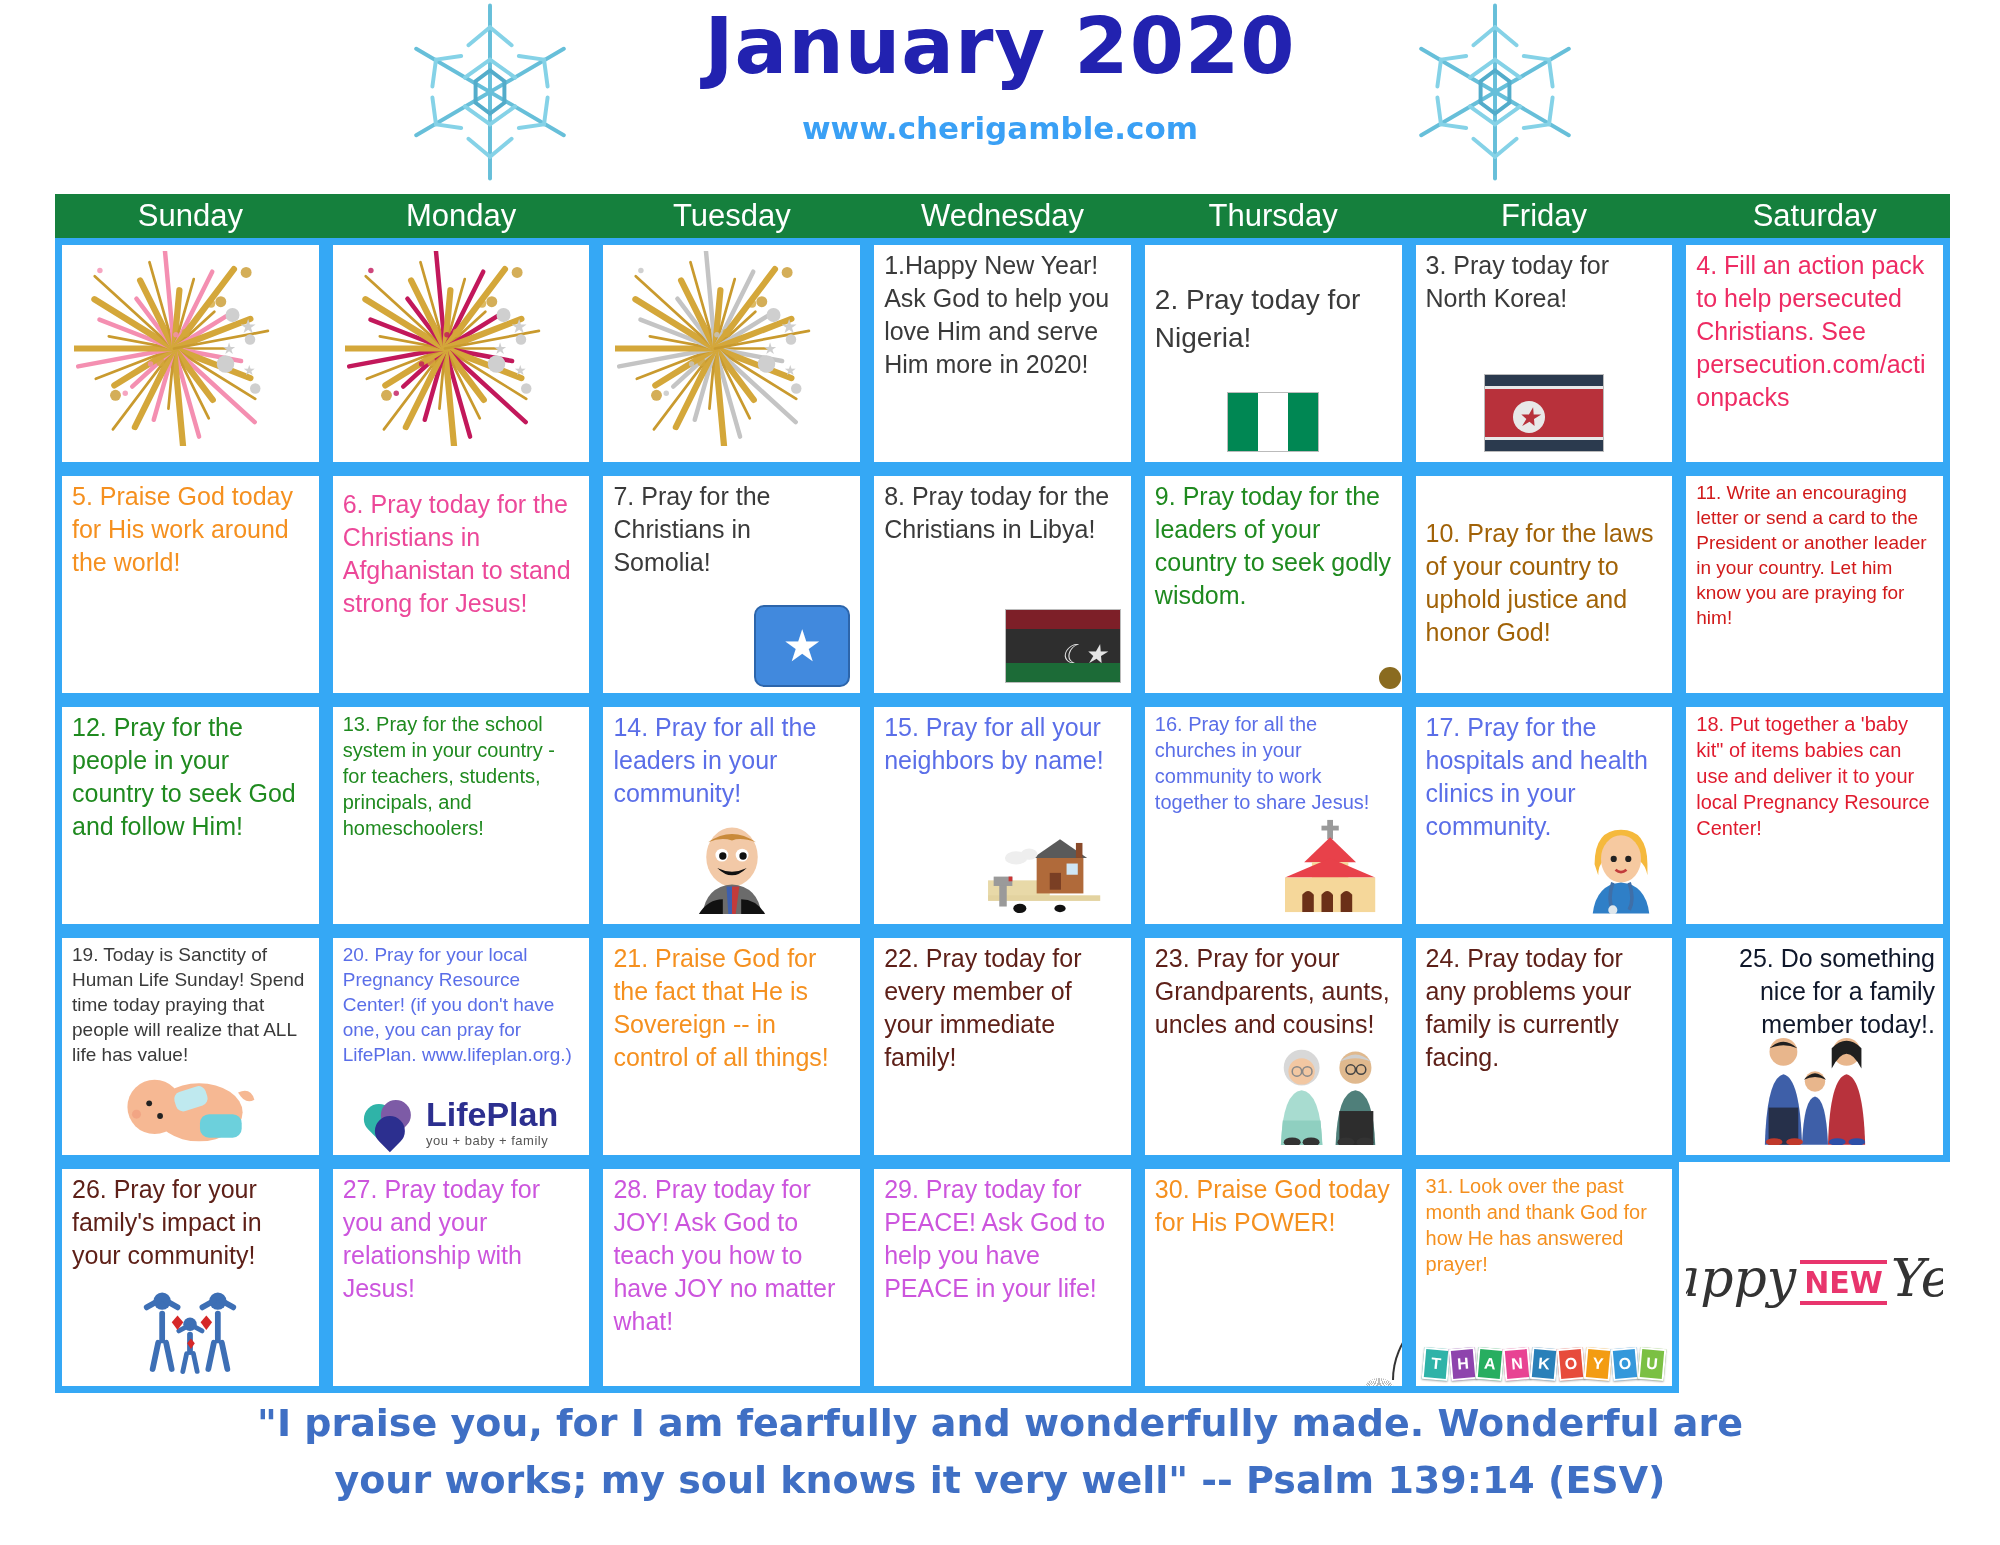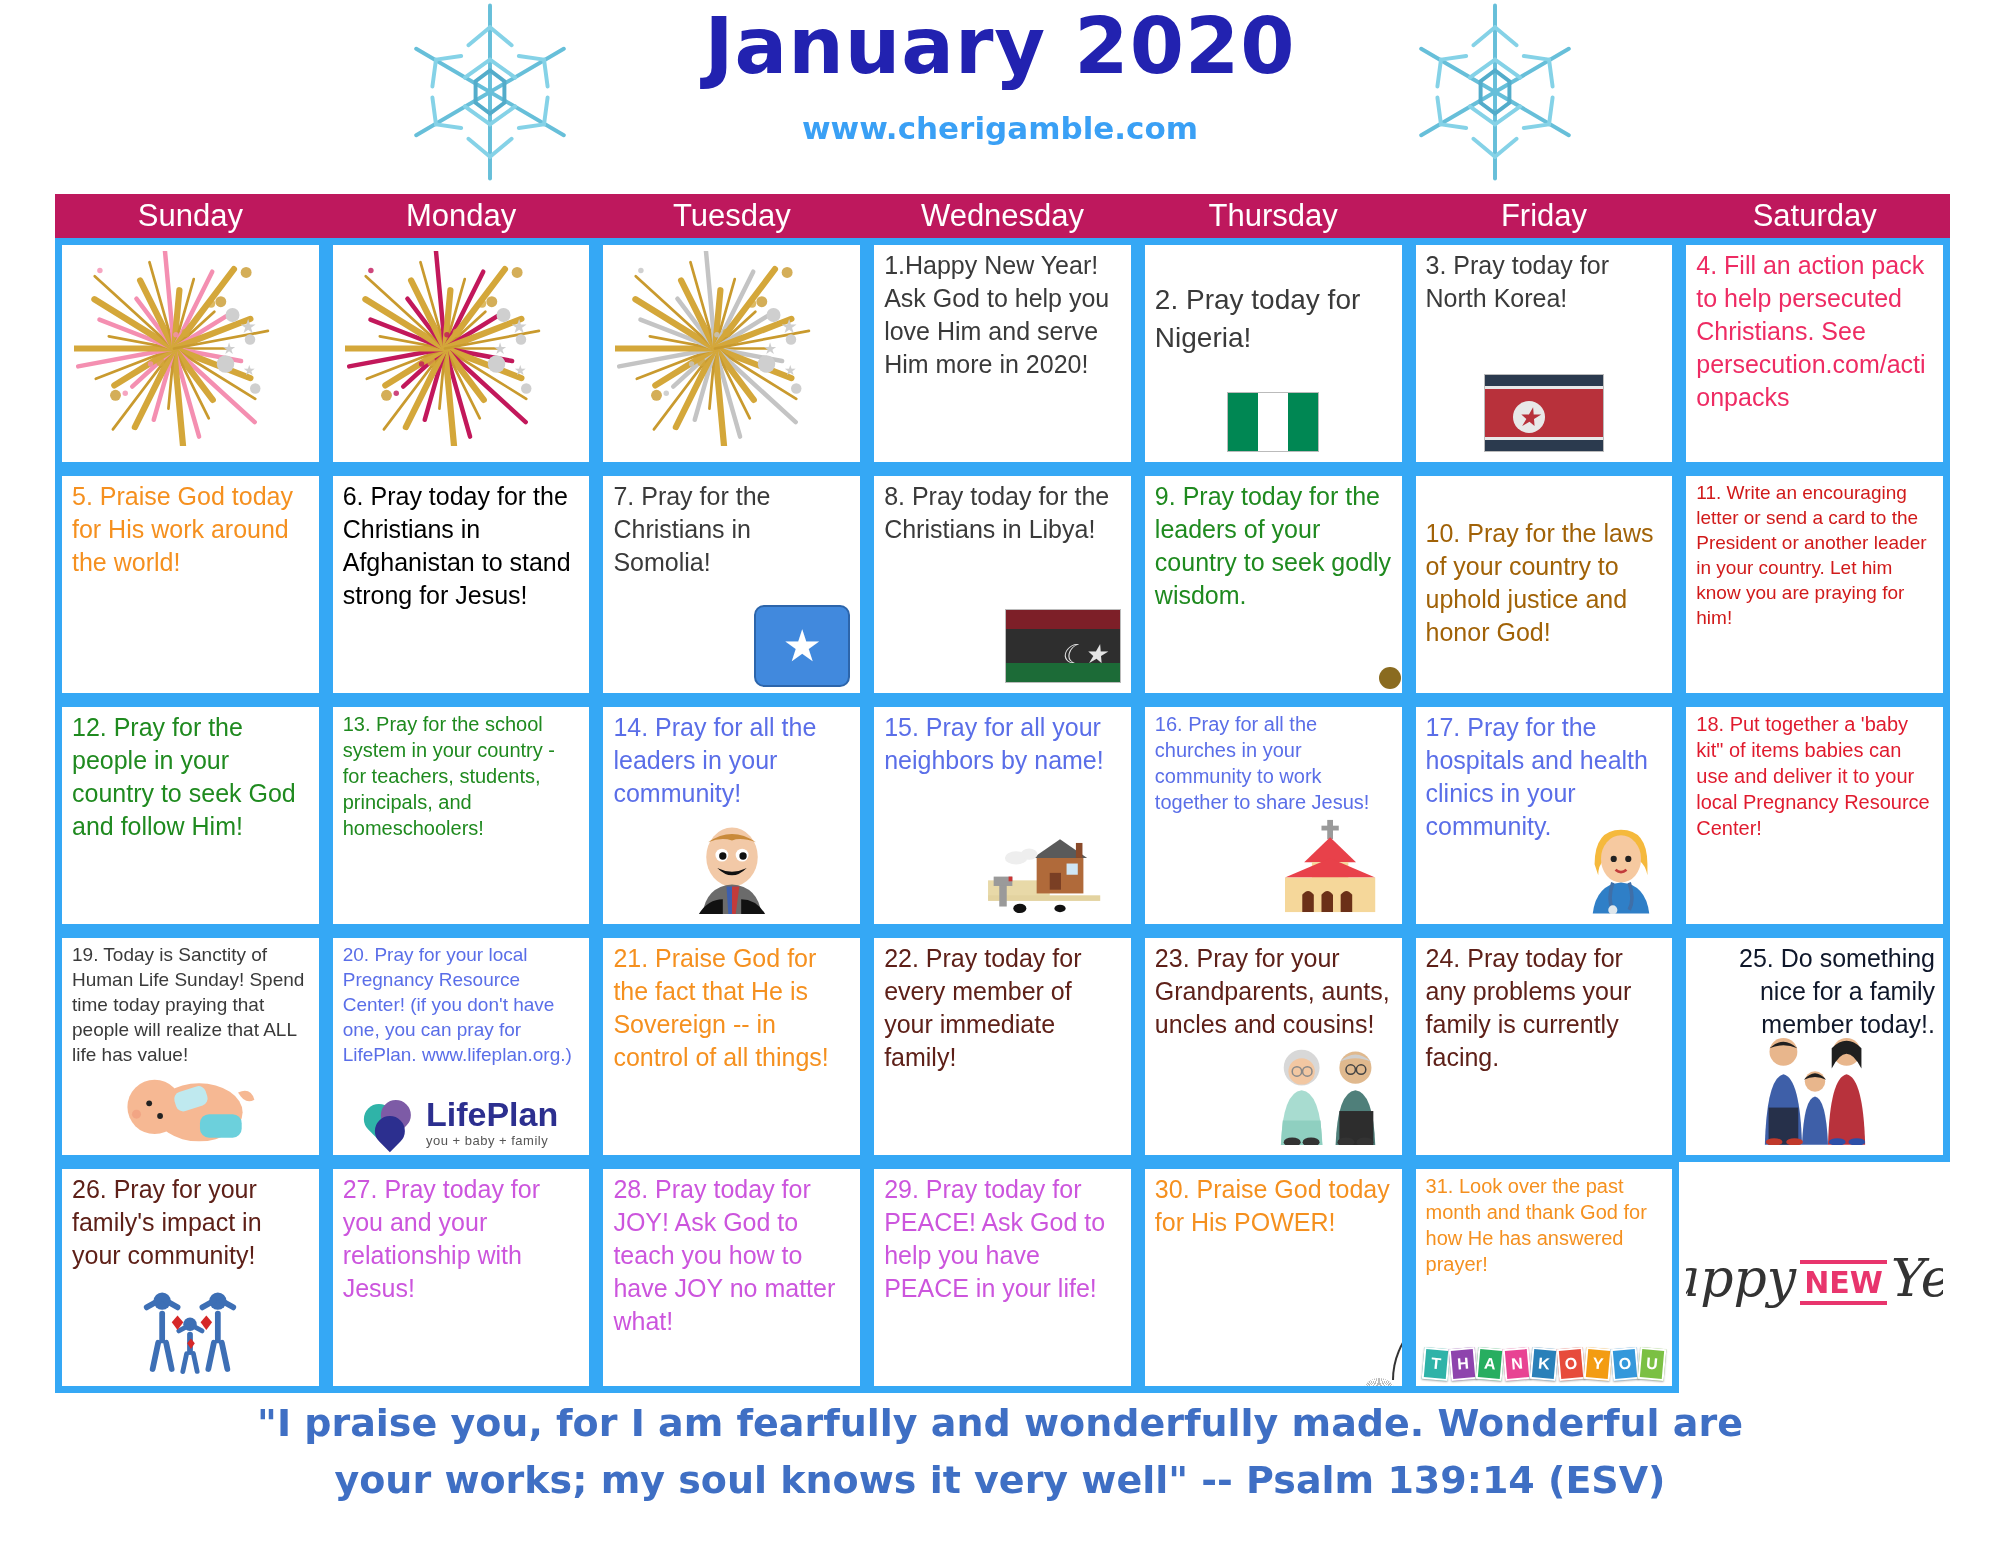--- a/index.html
+++ b/index.html
@@ -25,21 +25,21 @@
     font-weight:bold;font-size:78px;color:#2222b0;
     letter-spacing:1px;line-height:1.05;margin:0;
   }
   .site-url{
     font-family:"DejaVu Sans",sans-serif;
     font-weight:bold;font-size:31px;color:#3aa0f5;margin-top:22px;
   }
   
   .weekday-bar{
     position:absolute;left:55px;top:194px;width:1895px;height:44px;
-    background:#be185d;display:flex;z-index:5;
+    background:#15803d;display:flex;z-index:5;
   }
   .weekday{
     flex:1;color:#ffffff;font-size:31px;line-height:44px;
     text-align:center;font-family:"Liberation Sans",sans-serif;
   }
   
   .cal-grid{
     position:absolute;left:55px;top:238px;width:1895px;
     display:grid;grid-template-columns:repeat(7,1fr);
     grid-auto-rows:231px;
@@ -406,21 +406,21 @@
         <i class="disc"></i><i style="position:absolute;left:27%;top:38%;color:#b8313b;font-size:26px;line-height:1;">★</i></span></div>
     </div>
     <div class="cell">
       <div class="cell-text" style="color: rgb(238, 43, 99);">4. Fill an action pack to help persecuted Christians. See persecution.com/actionpacks</div>
     </div>
     <div class="cell">
       <div class="cell-text" style="color: rgb(245, 144, 31);">5. Praise God today for His work around the world!</div>
       <div class="art art-br"><span class="globe"></span></div>
     </div>
     <div class="cell">
-      <div class="cell-text" style="color: #000000;">6. Pray today for the Christians in Afghanistan to stand strong for Jesus!</div>
+      <div class="cell-text" style="color: #ec4899; margin-top: 8px;">6. Pray today for the Christians in Afghanistan to stand strong for Jesus!</div>
     </div>
     <div class="cell">
       <div class="cell-text" style="color: rgb(58, 58, 58);">7. Pray for the Christians in Somolia!</div>
       <div class="art art-br">
         <span class="flag-so">
           <span class="star">★</span>
         </span>
       </div>
     </div>
     <div class="cell">

